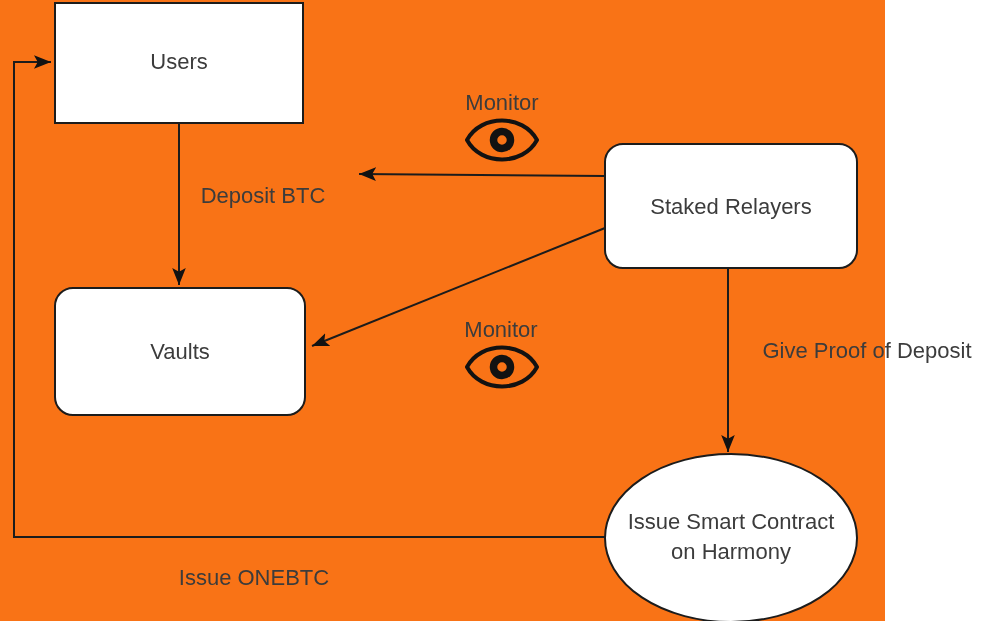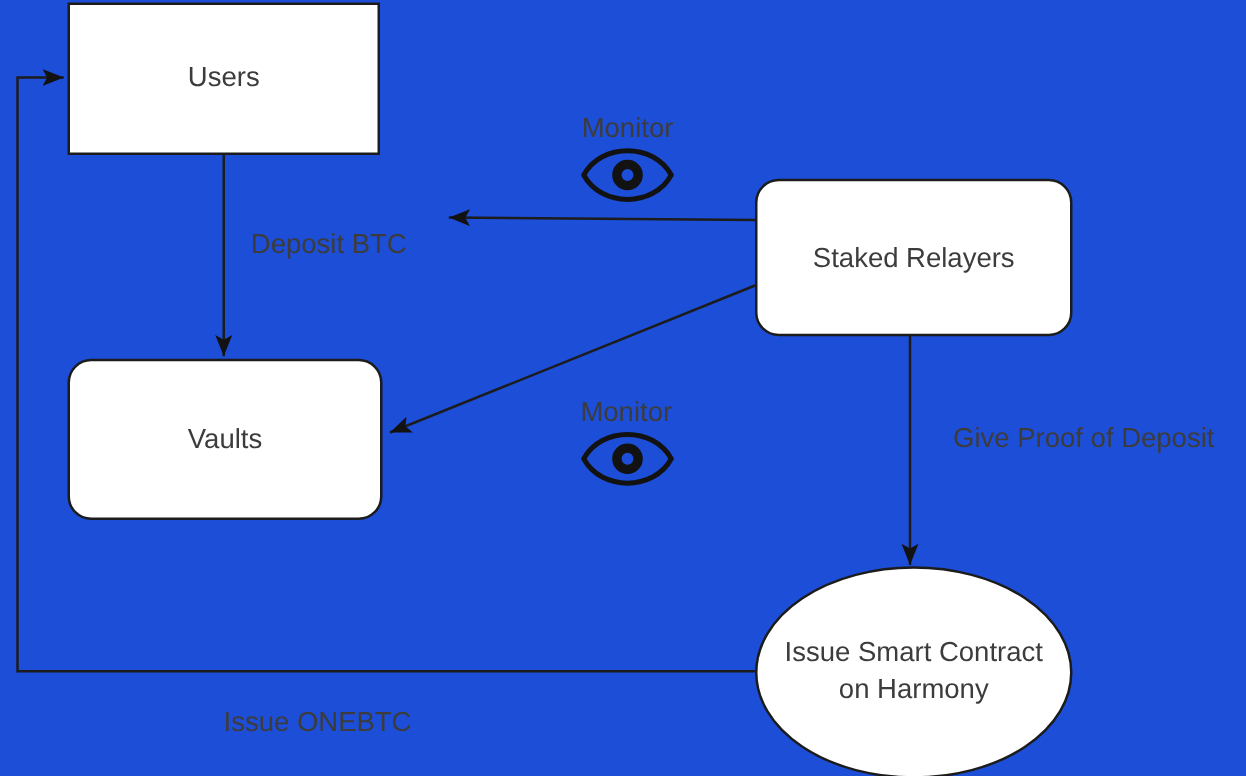--- a/index.html
+++ b/index.html
@@ -6,23 +6,23 @@
     margin: 0;
     padding: 0;
     width: 997px;
     height: 621px;
     background: #ffffff;
     overflow: hidden;
     font-family: "Liberation Sans", sans-serif;
   }
   .stage {
     position: relative;
-    width: 997px;
+    width: 885px;
     height: 621px;
-    background: #1d4ed8;
+    background: #f97316;
   }
   svg {
     display: block;
   }
   .node-shape {
     fill: #ffffff;
     stroke: #1c1c1c;
     stroke-width: 2;
   }
   .edge-line {

